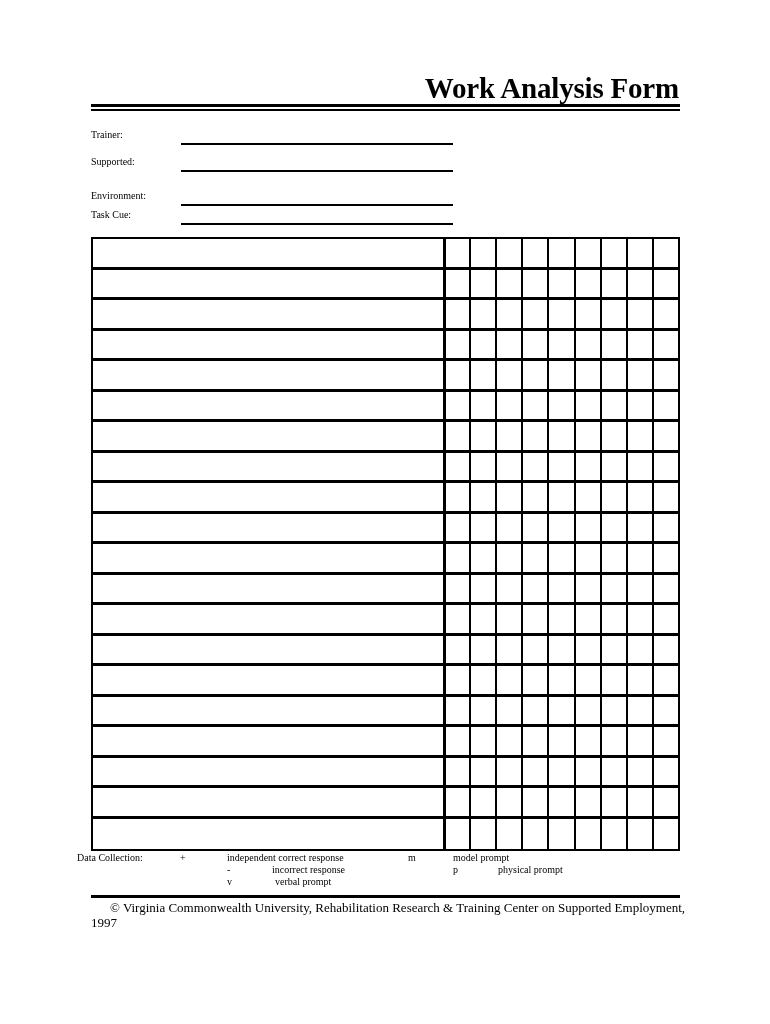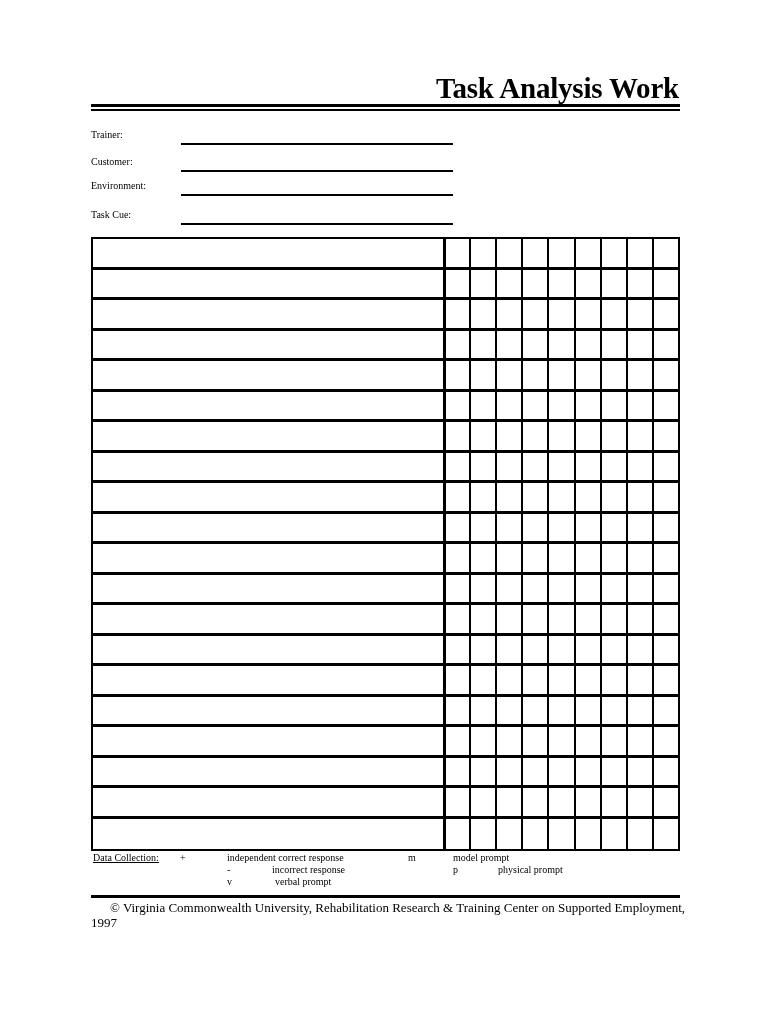--- a/index.html
+++ b/index.html
@@ -124,33 +124,33 @@
       top: 900px;
       width: 600px;
       font-size: 13px;
       line-height: 15px;
       text-indent: 19px;
     }
   </style>
 </head>
 <body>
 
-<h1 class="title">Task Analysis Work</h1>
+<h1 class="title">Work Analysis Form</h1>
 <div class="title-rule-thick"></div>
 <div class="title-rule-thin"></div>
 
 <div class="field" style="top:125px;">
   <span class="field-label">Trainer:</span>
   <div class="field-line"></div>
 </div>
 <div class="field" style="top:152px;">
-  <span class="field-label">Customer:</span>
+  <span class="field-label">Supported:</span>
   <div class="field-line"></div>
 </div>
-<div class="field" style="top:176px;">
+<div class="field" style="top:186px;">
   <span class="field-label">Environment:</span>
   <div class="field-line"></div>
 </div>
 <div class="field" style="top:205px;">
   <span class="field-label">Task Cue:</span>
   <div class="field-line"></div>
 </div>
 
 <div class="grid" id="grid">
     <div class="grid-row" style="top: 0px; height: 30.5px;">
@@ -416,21 +416,21 @@
     <div class="vline" style="left: 376.111px; width: 2px;"></div>
     <div class="vline" style="left: 402.222px; width: 2px;"></div>
     <div class="vline" style="left: 428.333px; width: 2px;"></div>
     <div class="vline" style="left: 454.444px; width: 2px;"></div>
     <div class="vline" style="left: 480.556px; width: 2px;"></div>
     <div class="vline" style="left: 506.667px; width: 2px;"></div>
     <div class="vline" style="left: 532.778px; width: 2px;"></div>
     <div class="vline" style="left: 558.889px; width: 2px;"></div>
   </div>
 
-<div class="legend" style="left:93px; top:852px;text-decoration:underline;">Data Collection:</div>
+<div class="legend" style="left:77px; top:852px;">Data Collection:</div>
 <div class="legend" style="left:180px; top:852px;">+</div>
 <div class="legend" style="left:227px; top:852px;">independent correct response</div>
 <div class="legend" style="left:227px; top:864px;">-</div>
 <div class="legend" style="left:272px; top:864px;">incorrect response</div>
 <div class="legend" style="left:227px; top:876px;">v</div>
 <div class="legend" style="left:275px; top:876px;">verbal prompt</div>
 <div class="legend" style="left:408px; top:852px;">m</div>
 <div class="legend" style="left:453px; top:852px;">model prompt</div>
 <div class="legend" style="left:453px; top:864px;">p</div>
 <div class="legend" style="left:498px; top:864px;">physical prompt</div>

